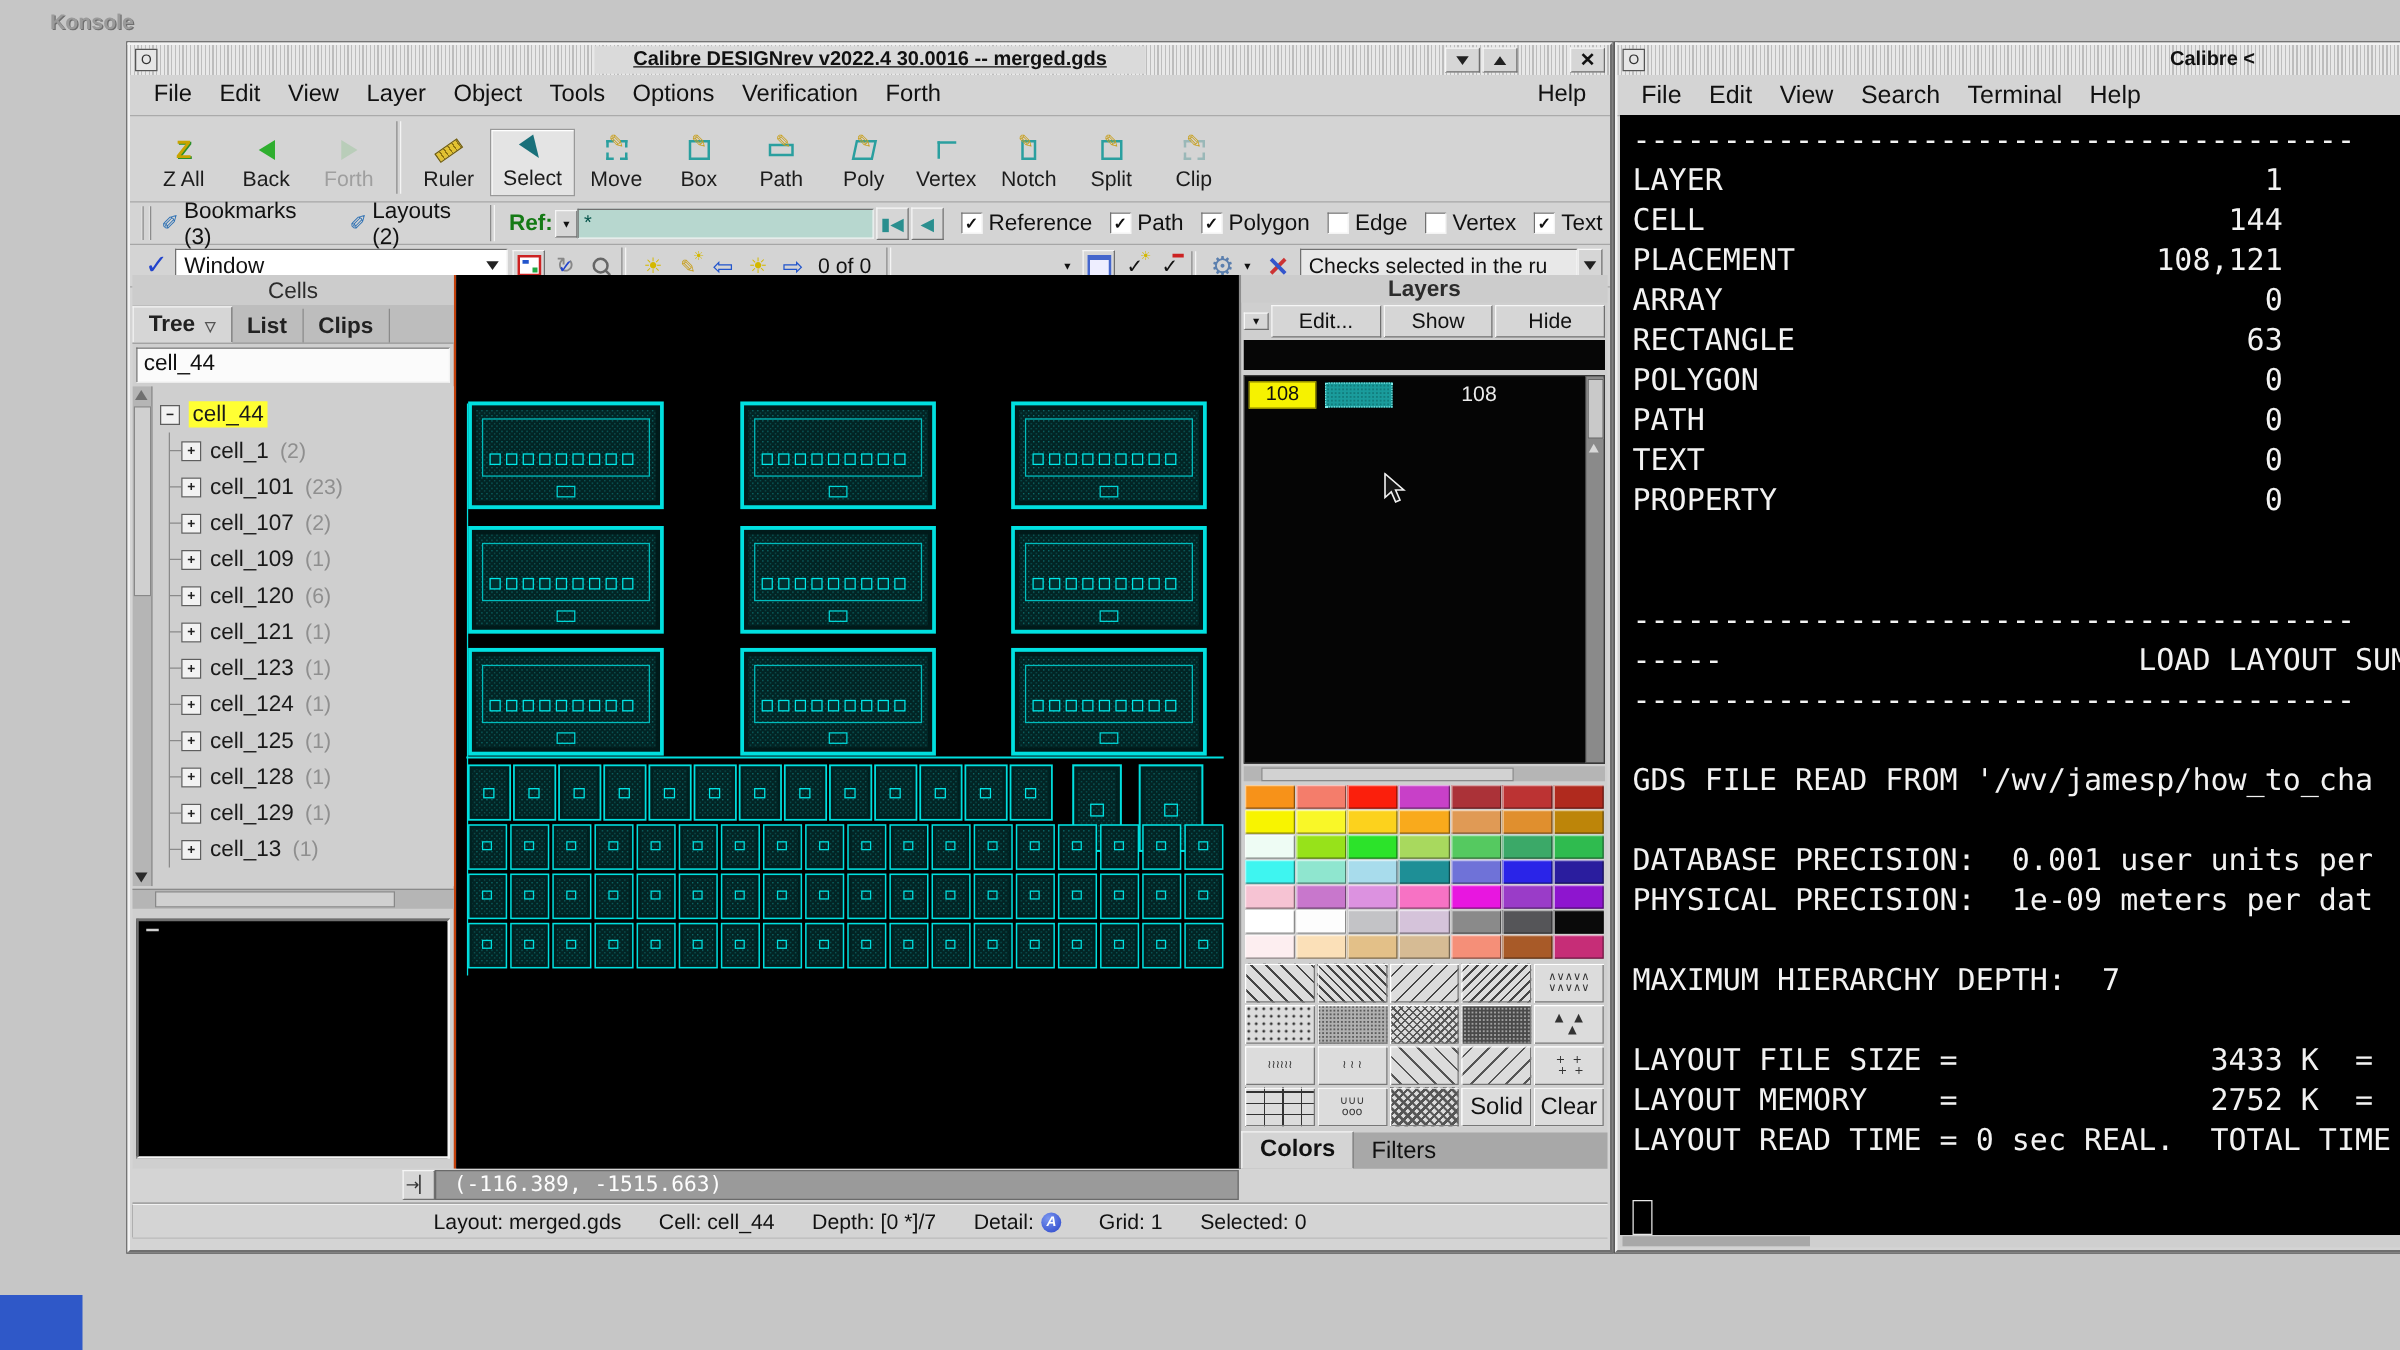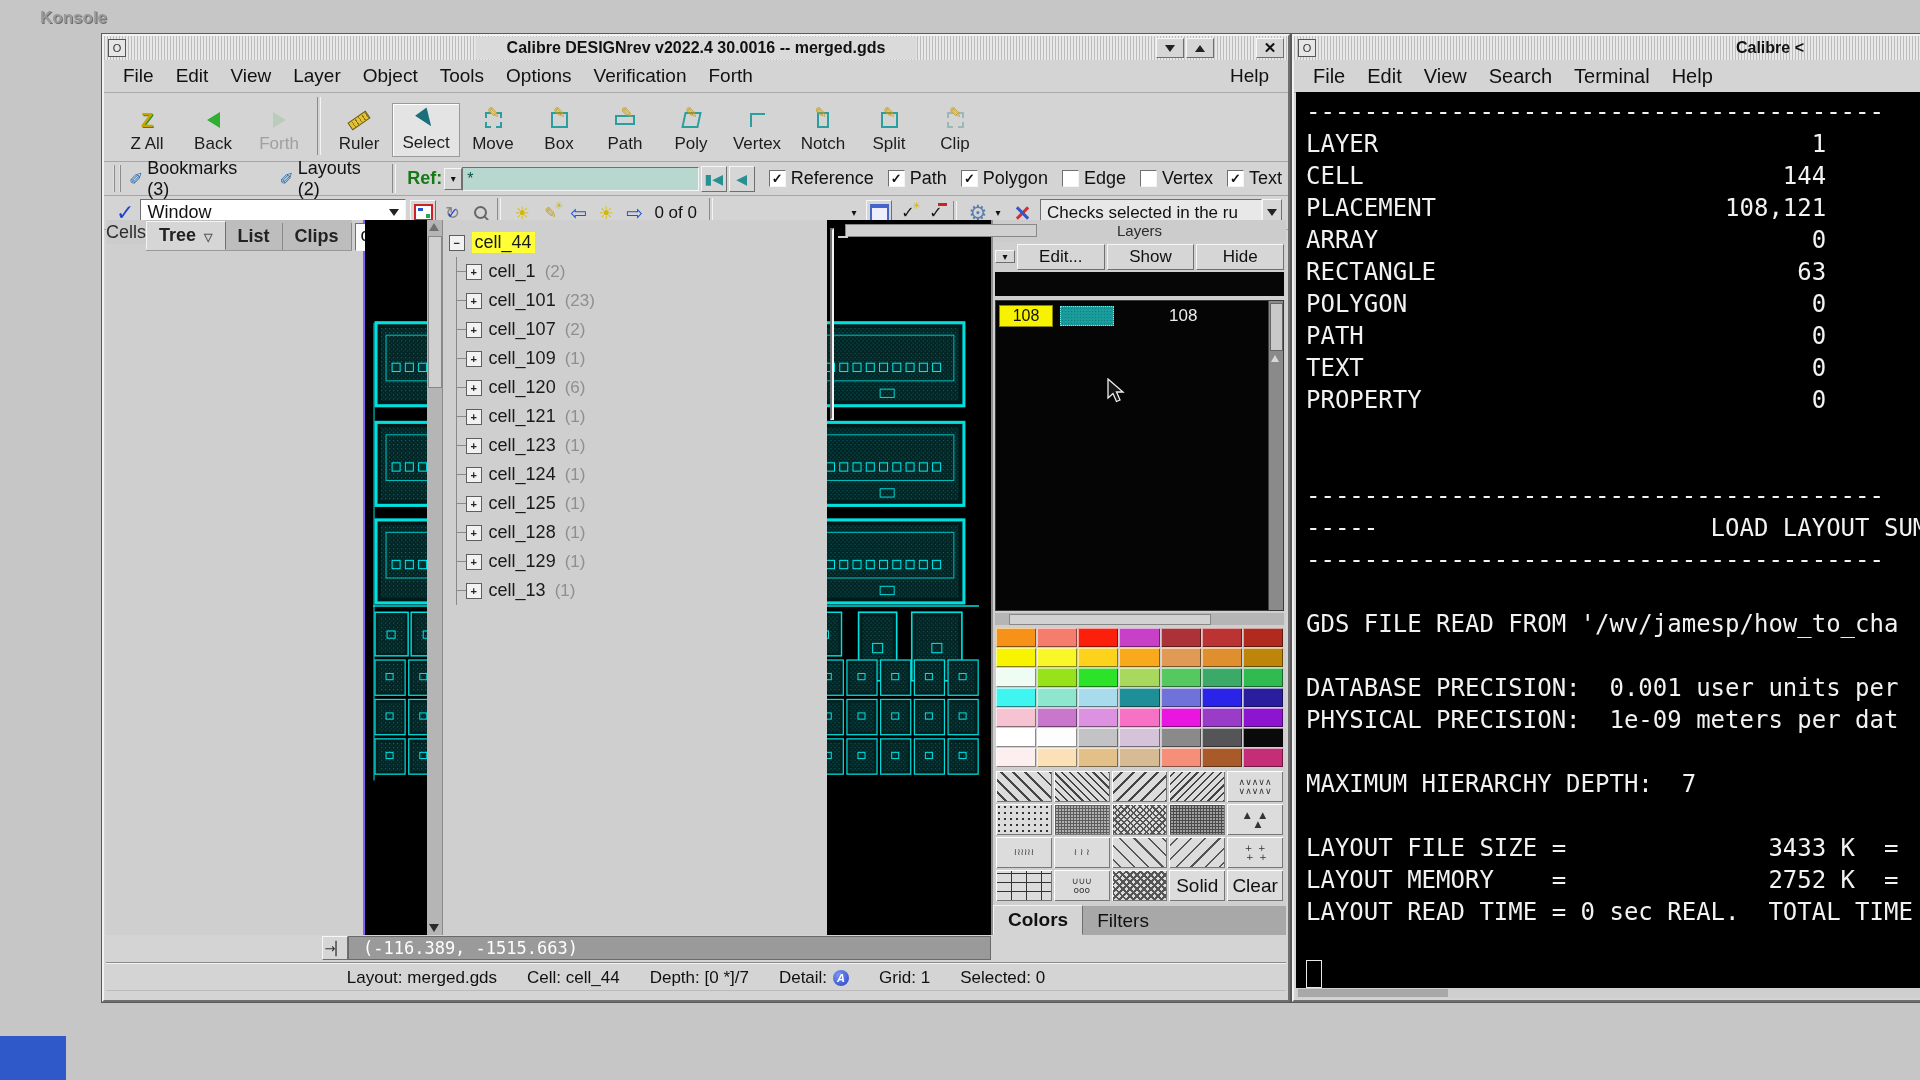--- a/index.html
+++ b/index.html
@@ -10,21 +10,21 @@
   .raised{border:1px solid;border-color:#f6f6f6 #6f6f6f #6f6f6f #f6f6f6;background:#d6d6d6;}
   .sunken{border:1px solid;border-color:#707070 #f4f4f4 #f4f4f4 #707070;}
   .groove{width:2px;align-self:stretch;border-left:1px solid #8a8a8a;border-right:1px solid #f4f4f4;margin:2px 5px;}
   .handle{width:4px;align-self:stretch;margin:3px 6px 3px 3px;border-left:2px ridge #e0e0e0;border-right:2px ridge #e0e0e0;}
   
   .titlebar{position:relative;height:24px;display:flex;align-items:center;
     background:repeating-linear-gradient(90deg,#bdbdbd 0 1px,#e8e8e8 1px 3px);}
   .titlebar .tb-icon{width:16px;height:16px;margin:0 4px;background:#e6e6e6;border:1px solid #555;
     display:flex;align-items:center;justify-content:center;font-size:11px;color:#333;flex:0 0 auto;}
   .titlebar .tb-title{position:absolute;left:50%;transform:translateX(-50%);background:#dadada;
-    padding:2px 31px;font-weight:bold;font-size:16px;white-space:nowrap;}
+    padding:2px 31px;font-weight:bold;font-size:16px;white-space:nowrap;text-decoration:underline;}
   .titlebar .tb-btn{width:26px;height:18px;margin-left:2px;background:#d6d6d6;border:1px solid;
     border-color:#f6f6f6 #6f6f6f #6f6f6f #f6f6f6;display:flex;align-items:center;justify-content:center;
     font-size:11px;color:#111;flex:0 0 auto;}
   .tri-dn{width:0;height:0;border-left:5px solid transparent;border-right:5px solid transparent;border-top:7px solid #222;}
   .tri-up{width:0;height:0;border-left:5px solid transparent;border-right:5px solid transparent;border-bottom:7px solid #222;}
   
   .menubar{display:flex;align-items:center;height:32px;font-size:19px;padding:0 8px;border-bottom:1px solid #aaa;}
   .menubar .mi{padding:2px 11px;white-space:nowrap;}
   .menubar .spacer{flex:1;}
   
@@ -68,21 +68,21 @@
   .ic-mag::after{content:"";position:absolute;width:6px;height:2px;background:#666;transform:rotate(45deg);left:7px;top:9px;}
   .ic-win{width:15px;height:12px;border:2px solid #4466cc;border-top-width:4px;background:#eef;}
   .redbar{position:absolute;top:2px;right:1px;width:9px;height:3px;background:#cc2222;}
   .sunsm{position:absolute;top:-1px;right:-1px;font-size:10px;color:#d4b800;}
   .ic-tools{position:relative;width:18px;height:18px;}
   .ic-tools i{position:absolute;left:8px;top:1px;width:3px;height:16px;background:#cc3333;transform:rotate(45deg);}
   .ic-tools b{position:absolute;left:8px;top:1px;width:3px;height:16px;background:#3355cc;transform:rotate(-45deg);}
   
   #main{position:absolute;left:2px;top:184px;width:1180px;height:715px;display:flex;}
   
-  #cells{width:257px;display:flex;flex-direction:row;border-right:2px solid #8b5cf6;background:#cfcfcf;}
+  #cells{width:257px;display:flex;flex-direction:column;border-right:2px solid #c2410c;background:#cfcfcf;}
   .paneltitle{height:24px;text-align:center;font-size:18px;color:#2c2c2c;background:#cccccc;line-height:24px;}
   #cells-tabs{display:flex;height:30px;background:#bdbdbd;border-bottom:1px solid #999;align-items:flex-end;}
   .tab{padding:3px 12px;font-size:18px;font-weight:bold;border-right:1px solid #8a8a8a;color:#222;}
   .tab.active{background:#d6d6d6;border:1px solid;border-color:#f4f4f4 #6f6f6f transparent #f4f4f4;}
   .tab .dd{font-size:11px;color:#555;margin-left:8px;}
   #cell-filter{margin:3px;height:24px;background:#fbfbfb;font-size:18px;padding:1px 5px;}
   #tree{position:relative;flex:0 0 400px;overflow:hidden;background:#cfcfcf;}
   #vscroll{position:absolute;left:0;top:0;width:15px;height:100%;background:#b5b5b5;border-right:1px solid #8a8a8a;}
   #vscroll .thumb{position:absolute;left:1px;top:16px;width:12px;height:150px;background:#d0d0d0;border:1px solid #888;}
   .scr-arrow{position:absolute;left:2px;width:0;height:0;border-left:5px solid transparent;border-right:5px solid transparent;}
@@ -844,21 +844,21 @@
             <rect x="547.6" y="500" width="30" height="34" fill="#002020" stroke="#00e0e0" stroke-width="1.2"></rect>
             <rect x="550.6" y="503" width="24" height="28" fill="url(#stip)"></rect>
             <rect x="558.6" y="513" width="7" height="6" fill="none" stroke="#00e0e0" stroke-width="1"></rect>
             <rect x="581.2" y="500" width="30" height="34" fill="#002020" stroke="#00e0e0" stroke-width="1.2"></rect>
             <rect x="584.2" y="503" width="24" height="28" fill="url(#stip)"></rect>
             <rect x="592.2" y="513" width="7" height="6" fill="none" stroke="#00e0e0" stroke-width="1"></rect>
           </svg>
       </div>
 
       <div id="layers">
-        <div class="paneltitle" style="height:22px;line-height:22px;font-size:15px;">Layers</div>
+        <div class="paneltitle" style="height:22px;line-height:22px;font-size:18px;font-weight:bold;">Layers</div>
         <div id="layers-btns">
           <span class="dd raised">▾</span>
         <span class="b raised">Edit...</span>
             <span class="b raised">Show</span>
             <span class="b raised">Hide</span>
           </div>
         <div id="curlayer"></div>
         <div id="layerlist">
           <div class="layerrow">
             <span class="lchip">108</span>

